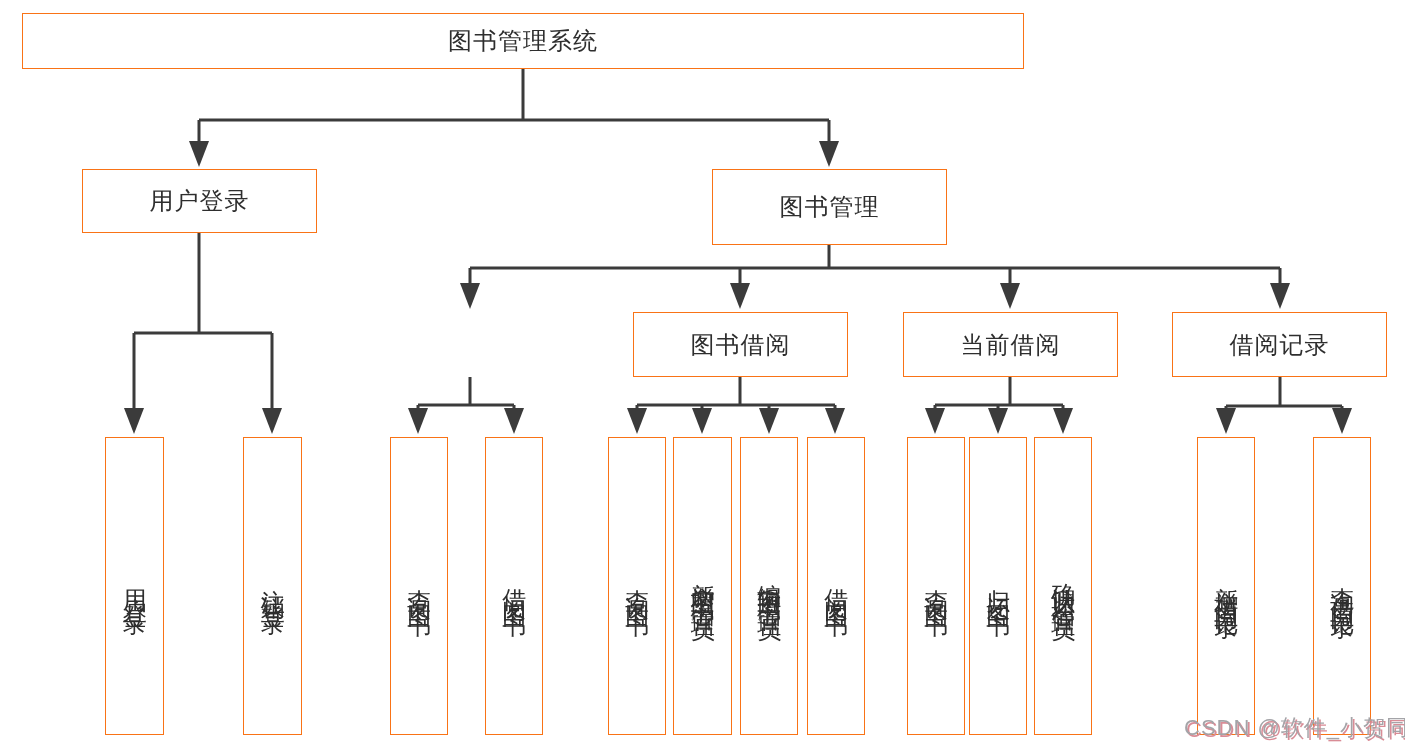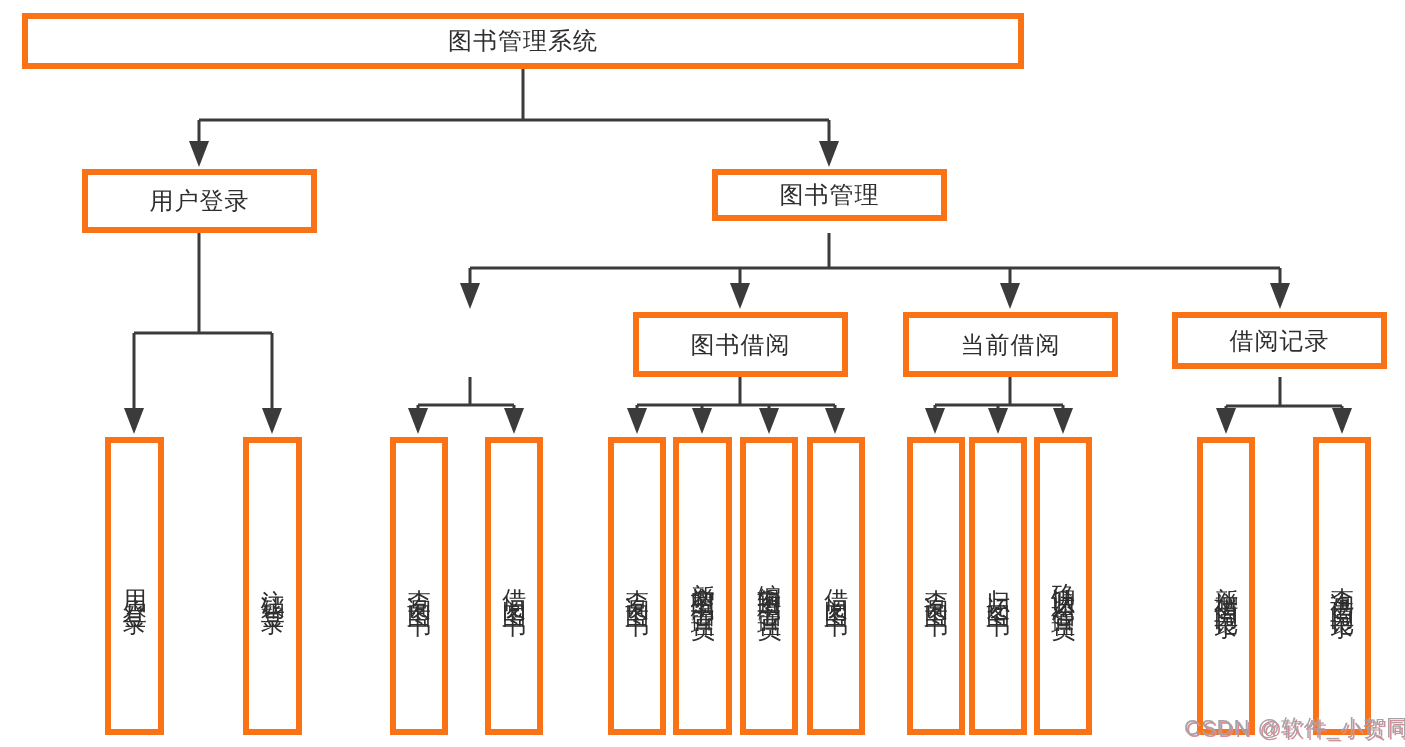--- a/index.html
+++ b/index.html
@@ -7,21 +7,21 @@
     position:relative;
     width:1405px;height:747px;
     background:#ffffff;
     font-family:"Liberation Sans", sans-serif;
     overflow:hidden;
   }
   .connectors{position:absolute;left:0;top:0;z-index:1;}
   .box{
     position:absolute;
     box-sizing:border-box;
-    border:6px solid #f97316;
+    border:1px solid #f97316;
     background:#ffffff;
     display:flex;
     align-items:center;
     justify-content:center;
     color:#2e2e2e;
     z-index:2;
   }
   .hlabel{
     font-size:24px;
     letter-spacing:1px;
@@ -84,31 +84,31 @@
     </g>
   </svg>
 
   <div class="box" style="left:22px;top:13px;width:1002px;height:56px;">
     <span class="hlabel">图书管理系统</span>
   </div>
 
   <div class="box" style="left:82px;top:169px;width:235px;height:64px;">
     <span class="hlabel">用户登录</span>
   </div>
-  <div class="box" style="left:712px;top:169px;width:235px;height:52px;">
+  <div class="box" style="left:712px;top:169px;width:235px;height:76px;">
     <span class="hlabel">图书管理</span>
   </div>
 
   <div class="box" style="left:633px;top:312px;width:215px;height:65px;">
     <span class="hlabel">图书借阅</span>
   </div>
   <div class="box" style="left:903px;top:312px;width:215px;height:65px;">
     <span class="hlabel">当前借阅</span>
   </div>
-  <div class="box" style="left:1172px;top:312px;width:215px;height:57px;">
+  <div class="box" style="left:1172px;top:312px;width:215px;height:65px;">
     <span class="hlabel">借阅记录</span>
   </div>
 
   <div class="box" style="left:105px;top:437px;width:59px;height:298px;">
     <span class="vtext">用户登录</span>
   </div>
   <div class="box" style="left:243px;top:437px;width:59px;height:298px;">
     <span class="vtext">注销登录</span>
   </div>
   <div class="box" style="left:390px;top:437px;width:58px;height:298px;">

